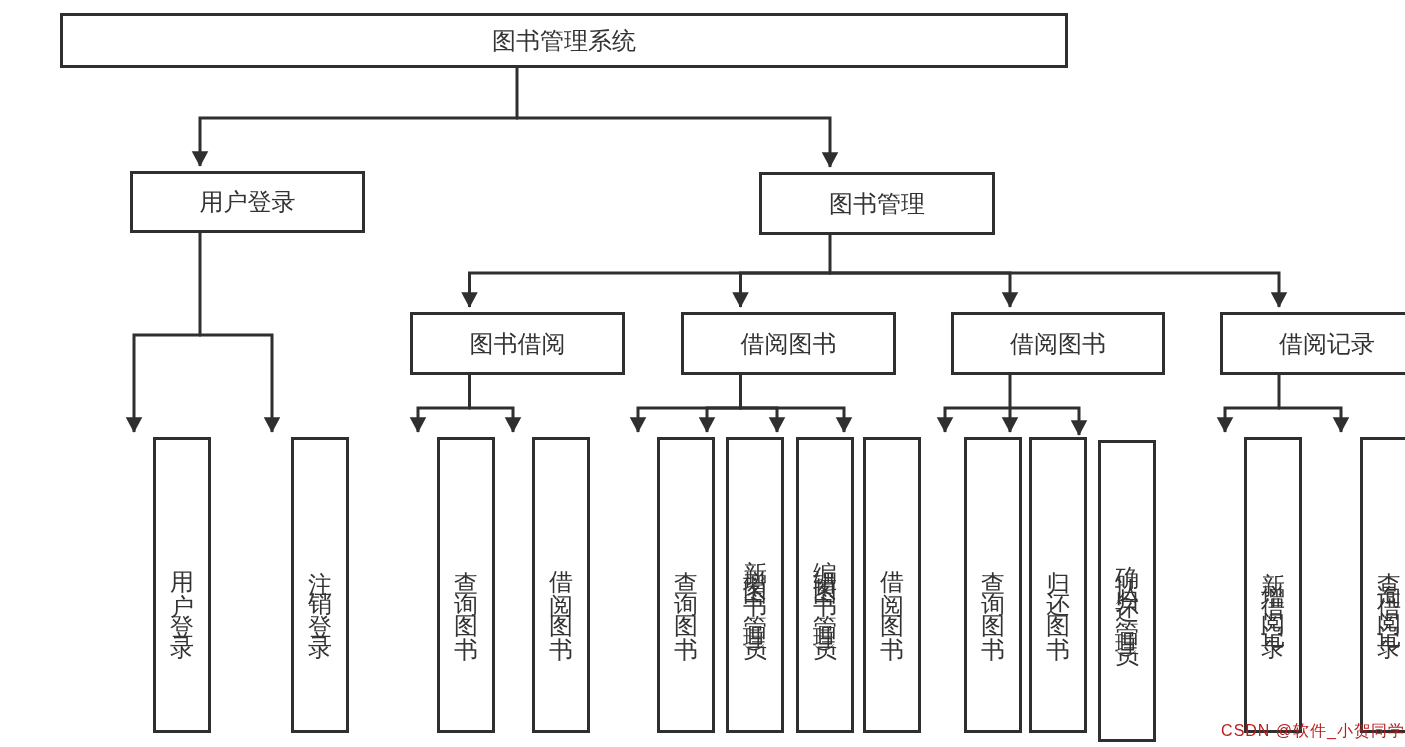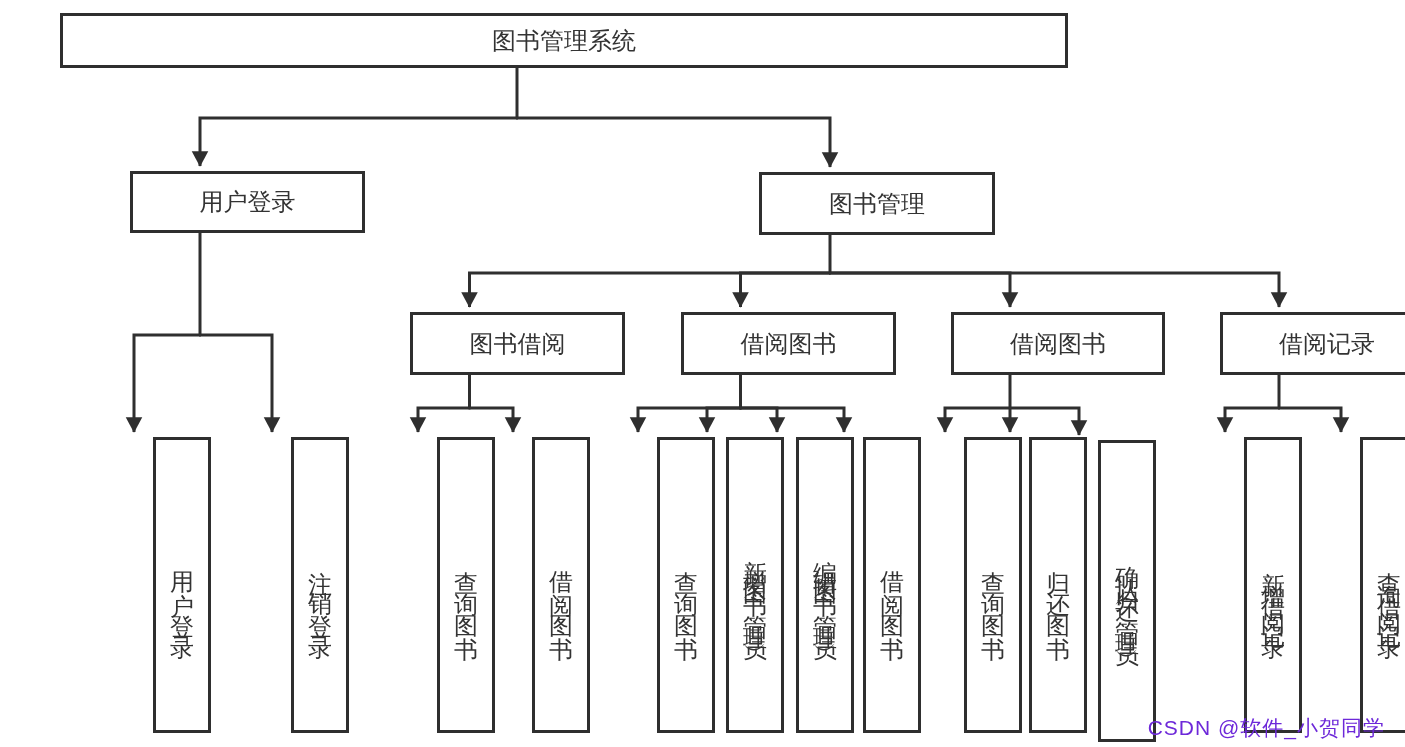--- a/index.html
+++ b/index.html
@@ -26,23 +26,23 @@
   .vbox{
     writing-mode:vertical-rl;
     text-orientation:mixed;
     line-height:1;
   }
   .sp4{letter-spacing:22px;padding-top:22px;}
   .sp6{letter-spacing:13px;padding-top:13px;}
   .sp9{letter-spacing:11px;padding-top:11px;}
   #watermark{
     position:absolute;
-    right:20px;bottom:5px;
-    color:#6d28d9;
-    font-size:21px;
+    right:0;bottom:5px;
+    color:#b91c1c;
+    font-size:16px;
     letter-spacing:1px;
     z-index:5;
     white-space:nowrap;
   }
 </style>
 </head>
 <body>
 
 <div id="stage">
 

